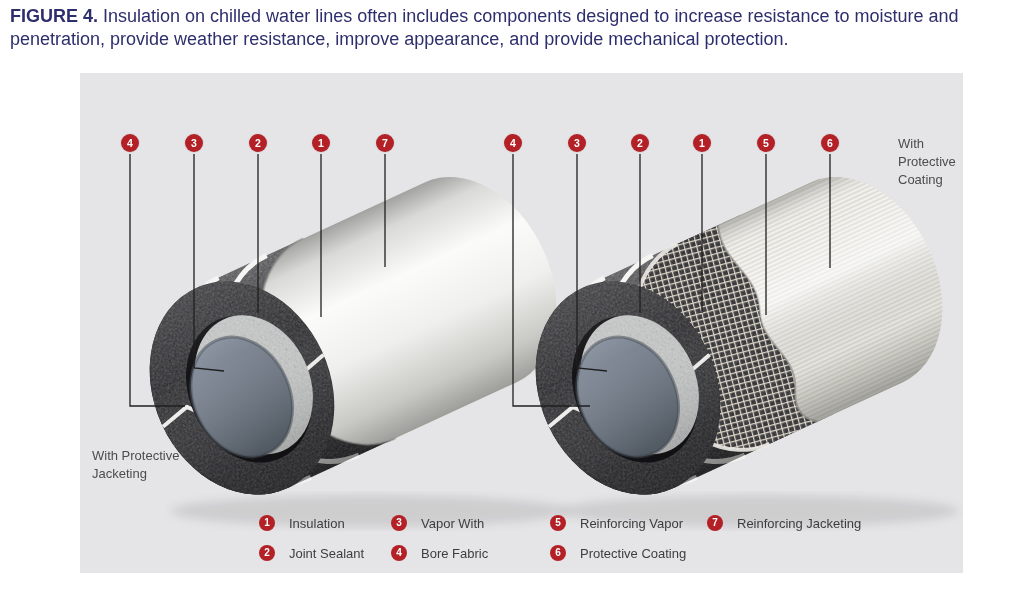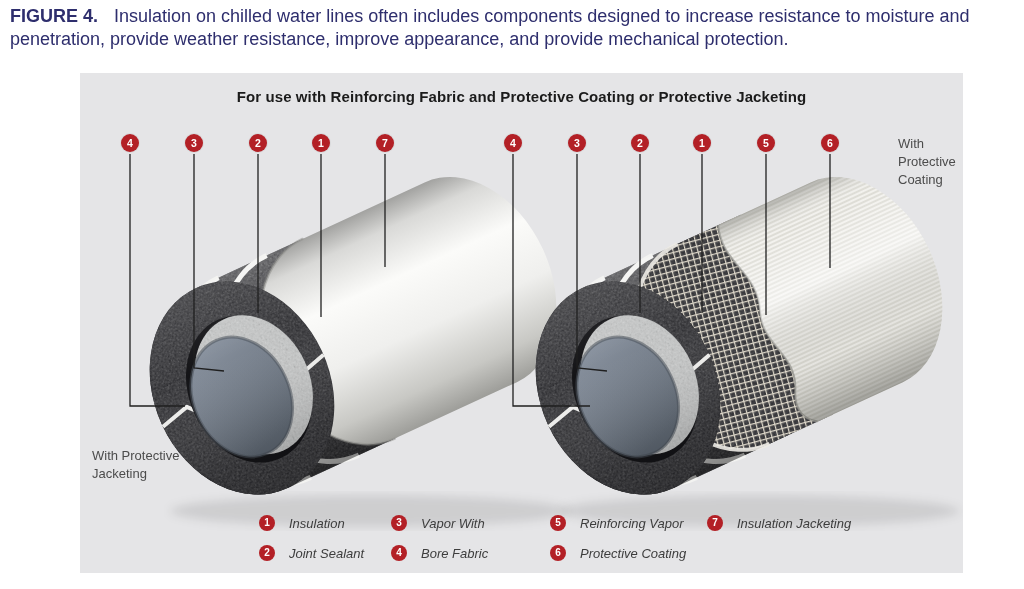--- a/index.html
+++ b/index.html
@@ -1,21 +1,21 @@
 <!DOCTYPE html>
 <html style="--badge-red: #b32026; --caption-navy: #2e2e6d; --panel-bg: #e5e5e7;"><head>
 <meta charset="utf-8">
 <style>
   html,body{margin:0;padding:0;background:#ffffff;}
   body{width:1024px;height:589px;position:relative;overflow:hidden;
        font-family:"Liberation Sans","DejaVu Sans",sans-serif;}
 
   .caption{position:absolute;left:10px;top:5px;width:1008px;
            font-size:18px;line-height:23px;color:var(--caption-navy,#2e2e6d);}
-  .caption .cap-label{font-weight:bold;margin-right:16px;}
+  .caption .cap-label{font-weight:bold;margin-right:5px;}
 
   .panel{position:absolute;left:80px;top:73px;width:883px;height:500px;
          background:var(--panel-bg,#e5e5e7);}
 
   .panel-title{position:absolute;left:0;top:15px;width:100%;text-align:center;
                font-size:15px;font-weight:bold;color:#1b1b1b;letter-spacing:.1px;}
 
   .illus{position:absolute;left:0;top:0;}
 
   .badge{position:absolute;width:18px;height:18px;border-radius:50%;
@@ -28,21 +28,21 @@
   .side-label.left{left:12px;top:374px;width:120px;}
   .side-label.right{left:818px;top:62px;width:80px;}
 
   .legend{position:absolute;left:0;top:0;width:100%;height:100%;pointer-events:none;}
   .legend-col{position:absolute;display:flex;flex-direction:column;gap:14px;}
   .legend-item{display:flex;align-items:center;gap:14px;}
   .legend-badge{width:16px;height:16px;border-radius:50%;flex:0 0 16px;
                 background:var(--badge-red,#b32026);color:#fff;
                 display:flex;align-items:center;justify-content:center;
                 font-size:10px;font-weight:bold;line-height:1;}
-  .legend-label{font-size:13px;color:#3d3d3d;font-style:italic;}
+  .legend-label{font-size:13px;color:#3d3d3d;}
 </style>
 </head>
 <body>
 
 <div class="caption">
   <span class="cap-label">FIGURE 4.</span><span>Insulation on chilled water lines often includes components designed to increase resistance to moisture and penetration, provide weather resistance, improve appearance, and provide mechanical protection.</span>
 </div>
 
 <div class="panel">
 
@@ -157,21 +157,20 @@
       <path d="M305 81 V194"></path>
       <path d="M433 81 V333 H510"></path>
       <path d="M497 81 V295 L527 298"></path>
       <path d="M560 81 V240"></path>
       <path d="M622 81 V240"></path>
       <path d="M686 81 V242"></path>
       <path d="M750 81 V195"></path>
     </g>
   </svg>
 
-  <div class="panel-title">For use with Reinforcing Fabric and Protective Coating or Protective Jacketing</div>
 
   <span class="badge" style="left:41px;top:61px;">4</span>
   <span class="badge" style="left:105px;top:61px;">3</span>
   <span class="badge" style="left:169px;top:61px;">2</span>
   <span class="badge" style="left:232px;top:61px;">1</span>
   <span class="badge" style="left:296px;top:61px;">7</span>
 
   <span class="badge" style="left:424px;top:61px;">4</span>
   <span class="badge" style="left:488px;top:61px;">3</span>
   <span class="badge" style="left:551px;top:61px;">2</span>
@@ -209,18 +208,18 @@
         <span class="legend-label">Reinforcing Vapor</span>
       </div>
       <div class="legend-item">
         <span class="legend-badge">6</span>
         <span class="legend-label">Protective Coating</span>
       </div>
     </div>
     <div class="legend-col" style="left:627px;top:442px;">
       <div class="legend-item">
         <span class="legend-badge">7</span>
-        <span class="legend-label">Insulation Jacketing</span>
+        <span class="legend-label">Reinforcing Jacketing</span>
       </div>
     </div>
   </div>
 
 </div>
 
 </body></html>

